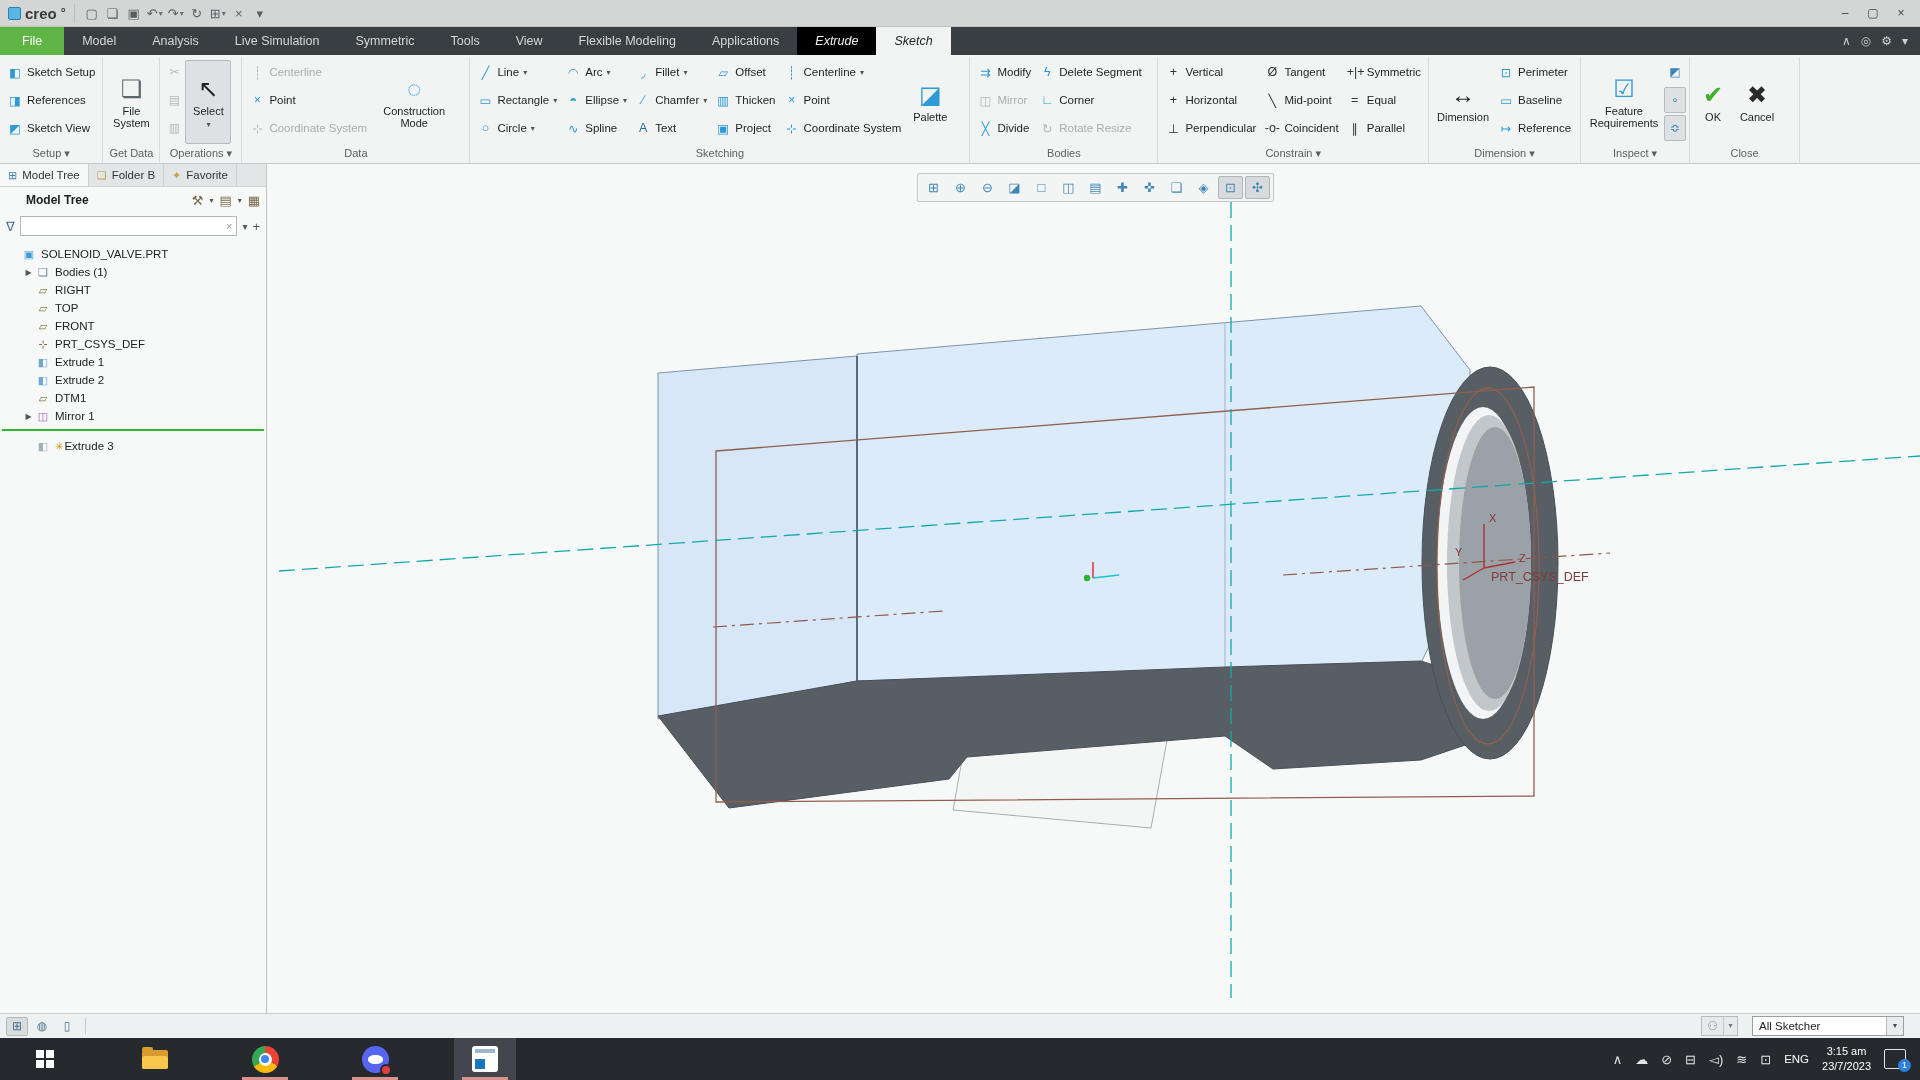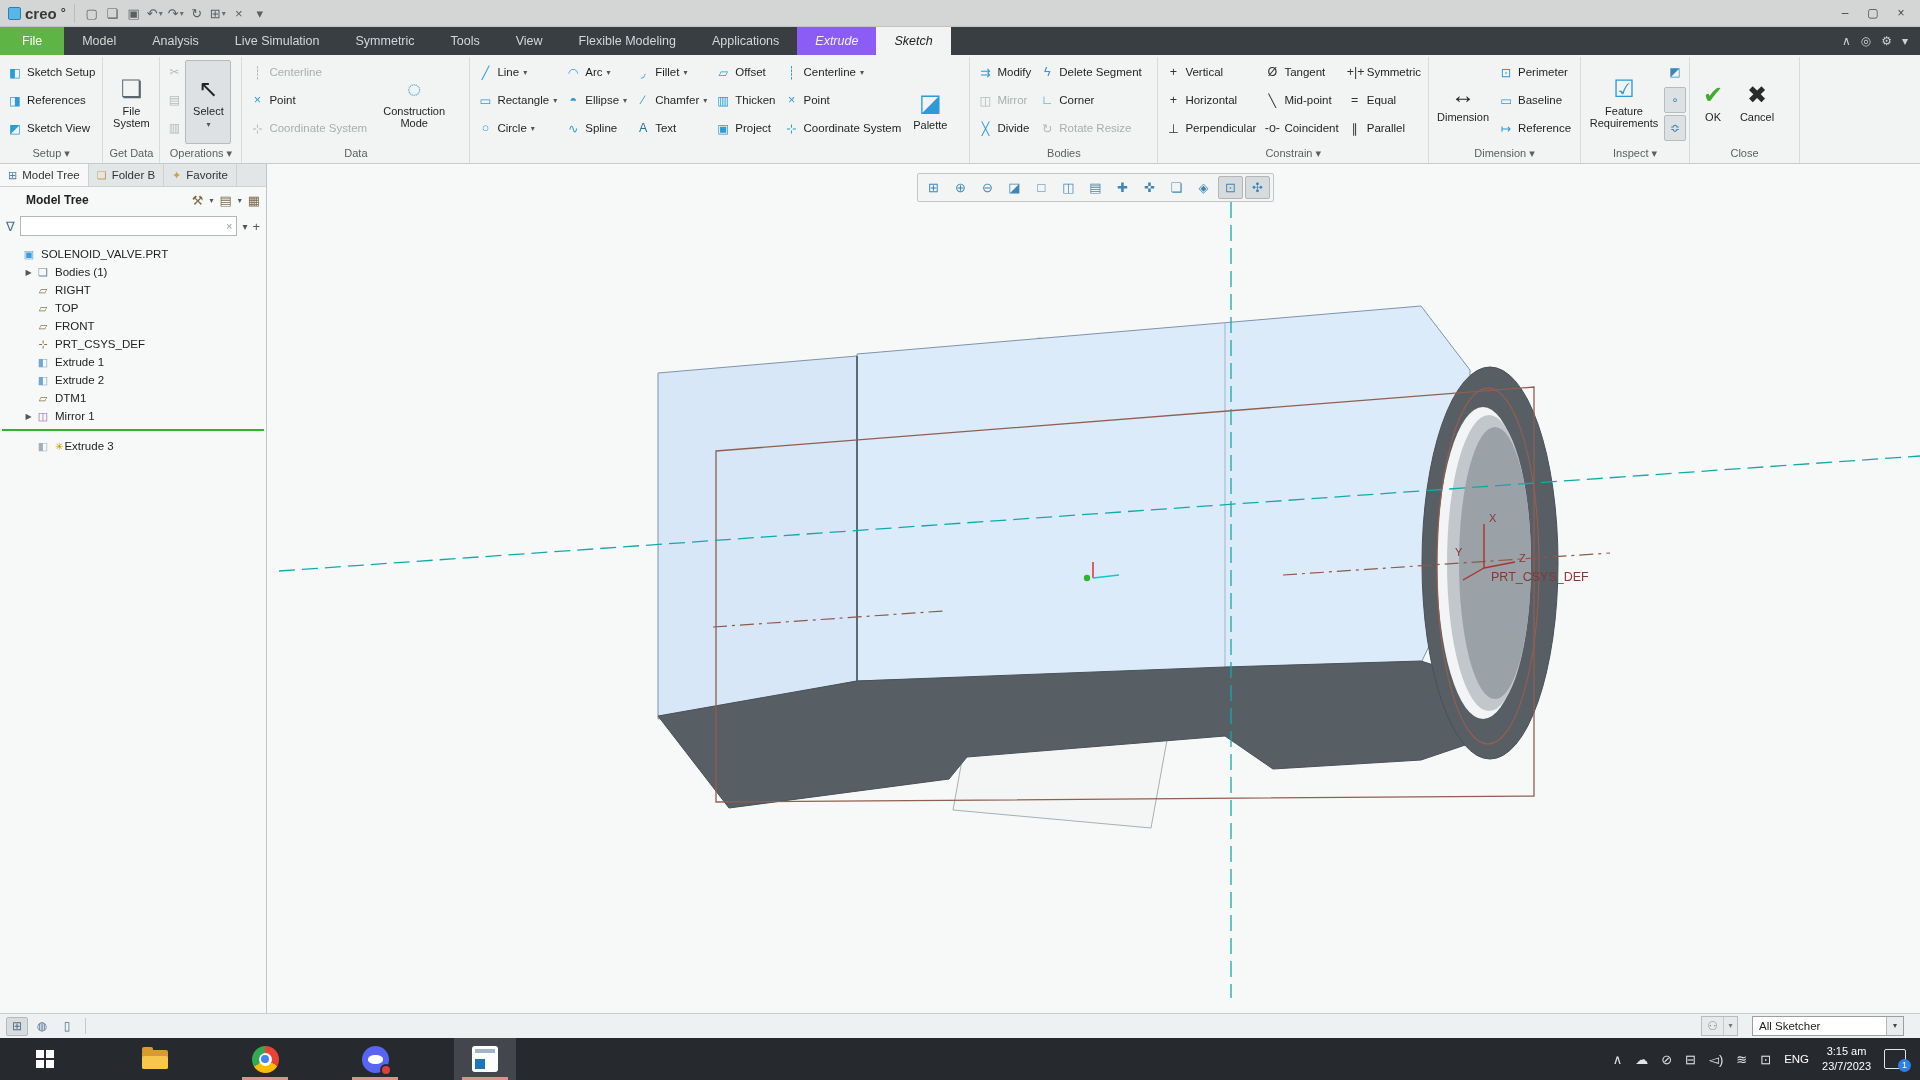--- a/index.html
+++ b/index.html
@@ -12,21 +12,21 @@
 .qat{display:flex;align-items:center;gap:3px;border-left:1px solid #b9bdbd;padding-left:8px}
 .qbtn{min-width:18px;height:19px;display:flex;align-items:center;justify-content:center;color:#5a5f62;font-size:13px;cursor:default}
 .qbtn .qc{font-size:8px;color:#6a6f72;margin-left:1px}
 .title{position:absolute;left:0;right:0;text-align:center;font-size:12px;color:#3c3c3c;pointer-events:none}
 .winctl{margin-left:auto;display:flex;gap:2px;z-index:2}
 .wbtn{width:26px;height:19px;display:flex;align-items:center;justify-content:center;color:#444;font-size:12px}
 
 .tabrow{height:28px;background:#383e41;display:flex;align-items:stretch;position:relative}
 .tab{padding:0 18px;display:flex;align-items:center;font-size:12.5px;color:#d3d7d7;white-space:nowrap}
 .tab.file{background:#5fb446;color:#fff;padding:0 22px}
-.tab.ctx{background:#8b5cf6;color:#f2f2f2;font-style:italic}
+.tab.ctx{background:#000000;color:#f2f2f2;font-style:italic}
 .tab.active{background:#f2f4f4;color:#222;font-style:italic}
 .tabrow-right{margin-left:auto;display:flex;align-items:center;gap:10px;padding-right:12px}
 .tr-ic{color:#cdd2d2;font-size:12px}
 
 .ribbon{height:109px;background:#f2f4f4;border-bottom:1px solid #c6caca;display:flex;align-items:stretch;padding-top:2px}
 .rgroup{display:flex;flex-direction:column;border-right:1px solid #d7dbdb;padding:1px 3px 0}
 .rcols{display:flex;flex:1;align-items:stretch}
 .rcol{display:flex;flex-direction:column;justify-content:flex-start}
 .rcol.cbig{justify-content:center}
 .rbtn{display:flex;align-items:center;height:28px;padding:0 4px;gap:4px;white-space:nowrap;font-size:11.5px;color:#1f1f1f;border-radius:2px}
@@ -340,20 +340,21 @@
             <span>Coordinate System</span>
           </div>
         </div>
         <div class="rcol cbig">
           <div class="rbig" style="width: 50px;">
             <span class="ric-big" style="color: rgb(46, 154, 214);">◪</span>
             <span class="rlb-big">Palette</span>
           </div>
         </div>
       </div>
+      <div class="rlabel">Sketching</div>
     </div>
     <div class="rgroup" style="min-width: 188px;">
       <div class="rcols">
         <div class="rcol">
           <div class="rbtn">
             <span class="ric" style="color: rgb(46, 154, 214);">⇉</span>
             <span>Modify</span>
           </div>
           <div class="rbtn disabled">
             <span class="ric" style="color: rgb(180, 185, 185);">◫</span>

